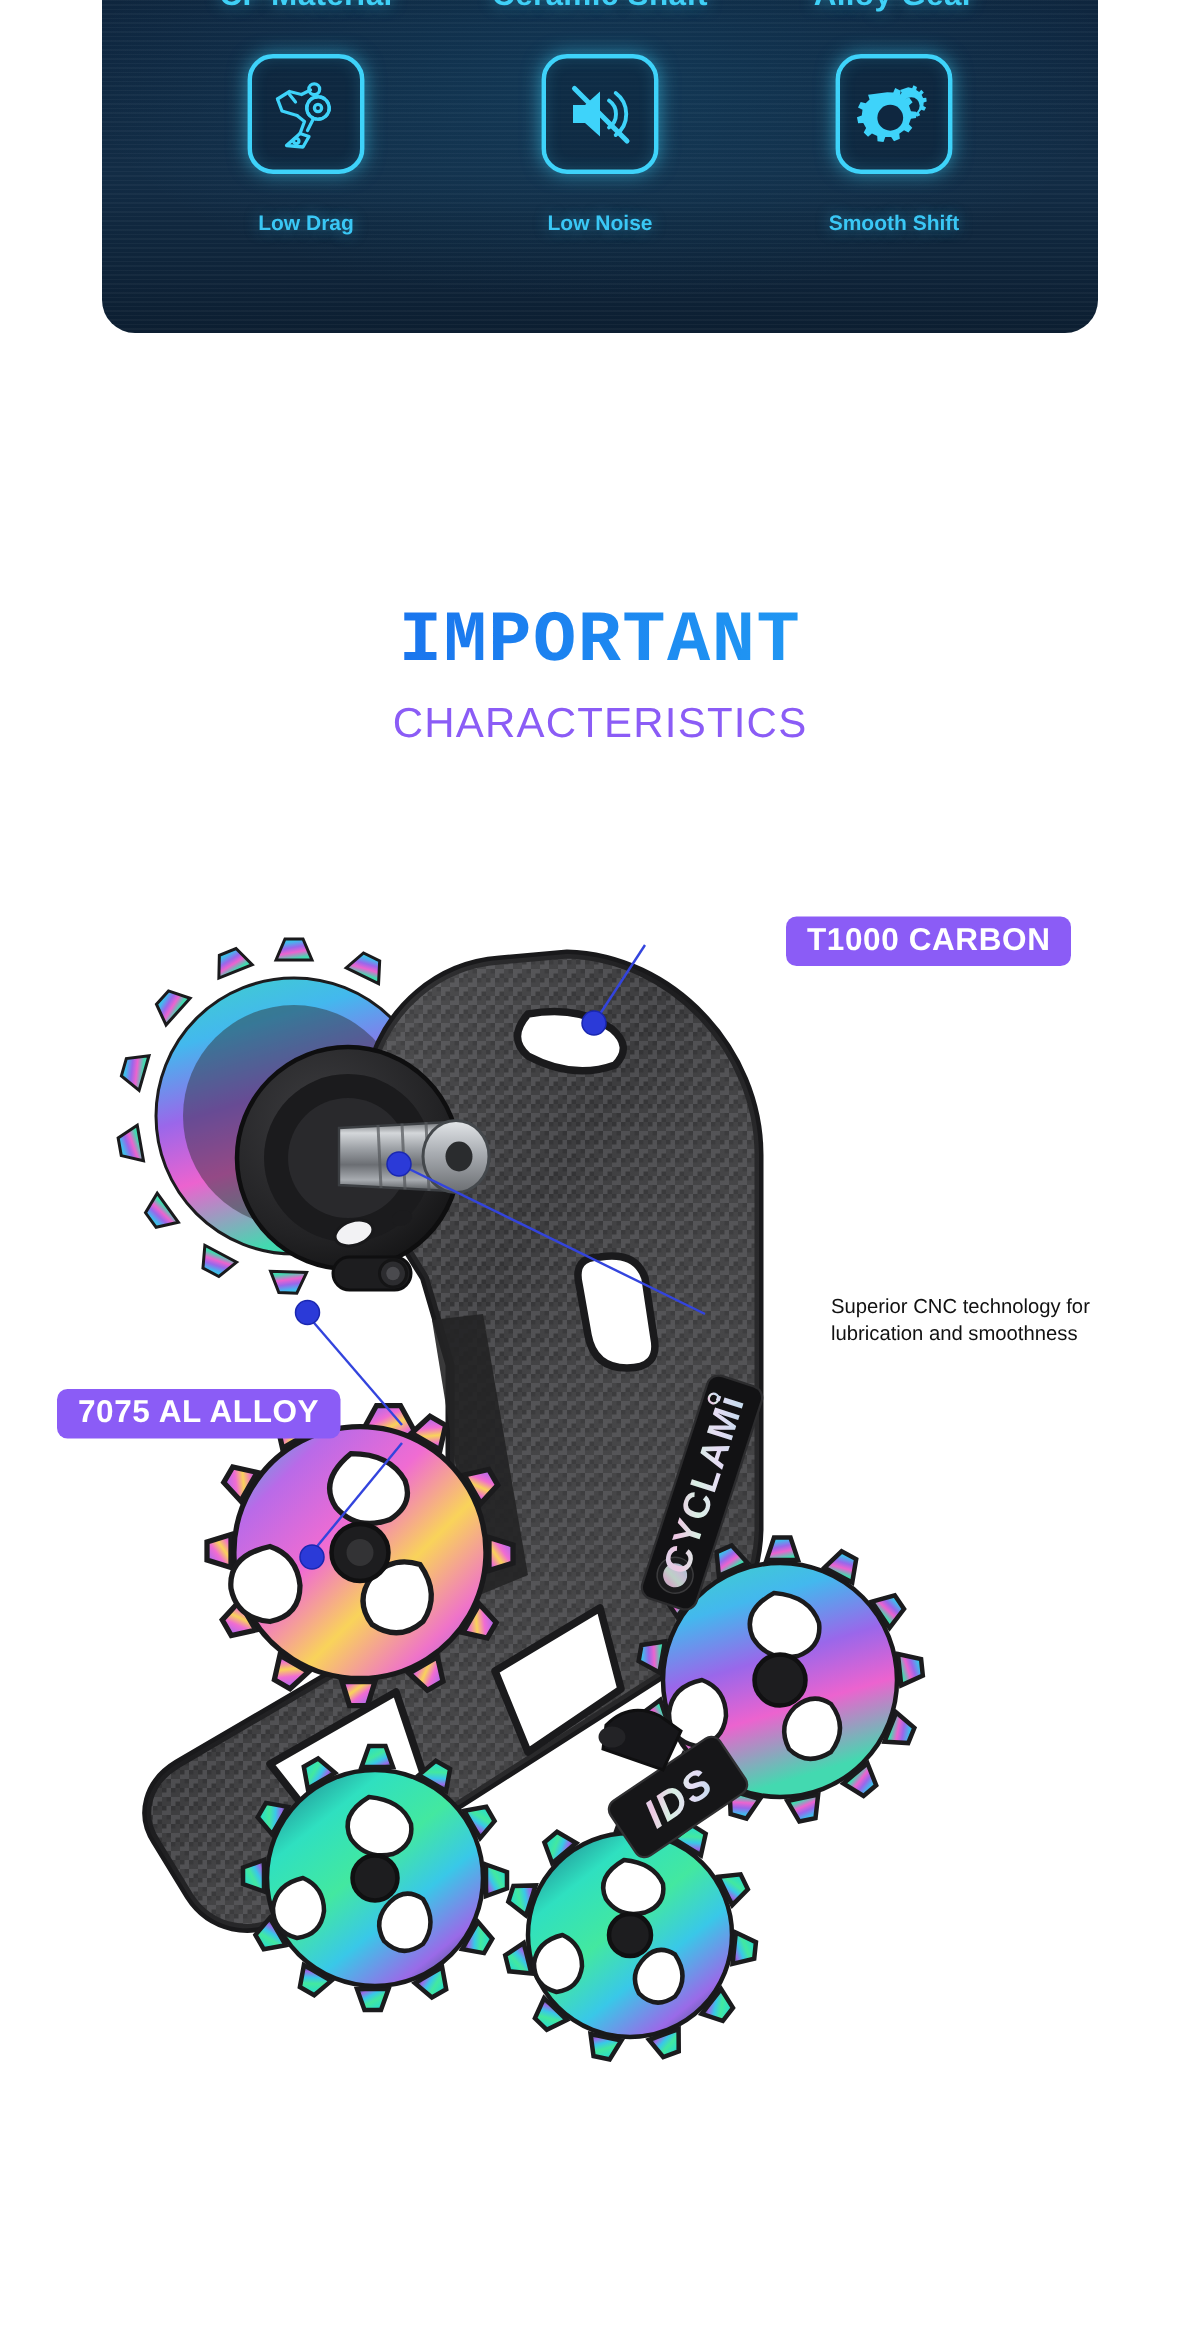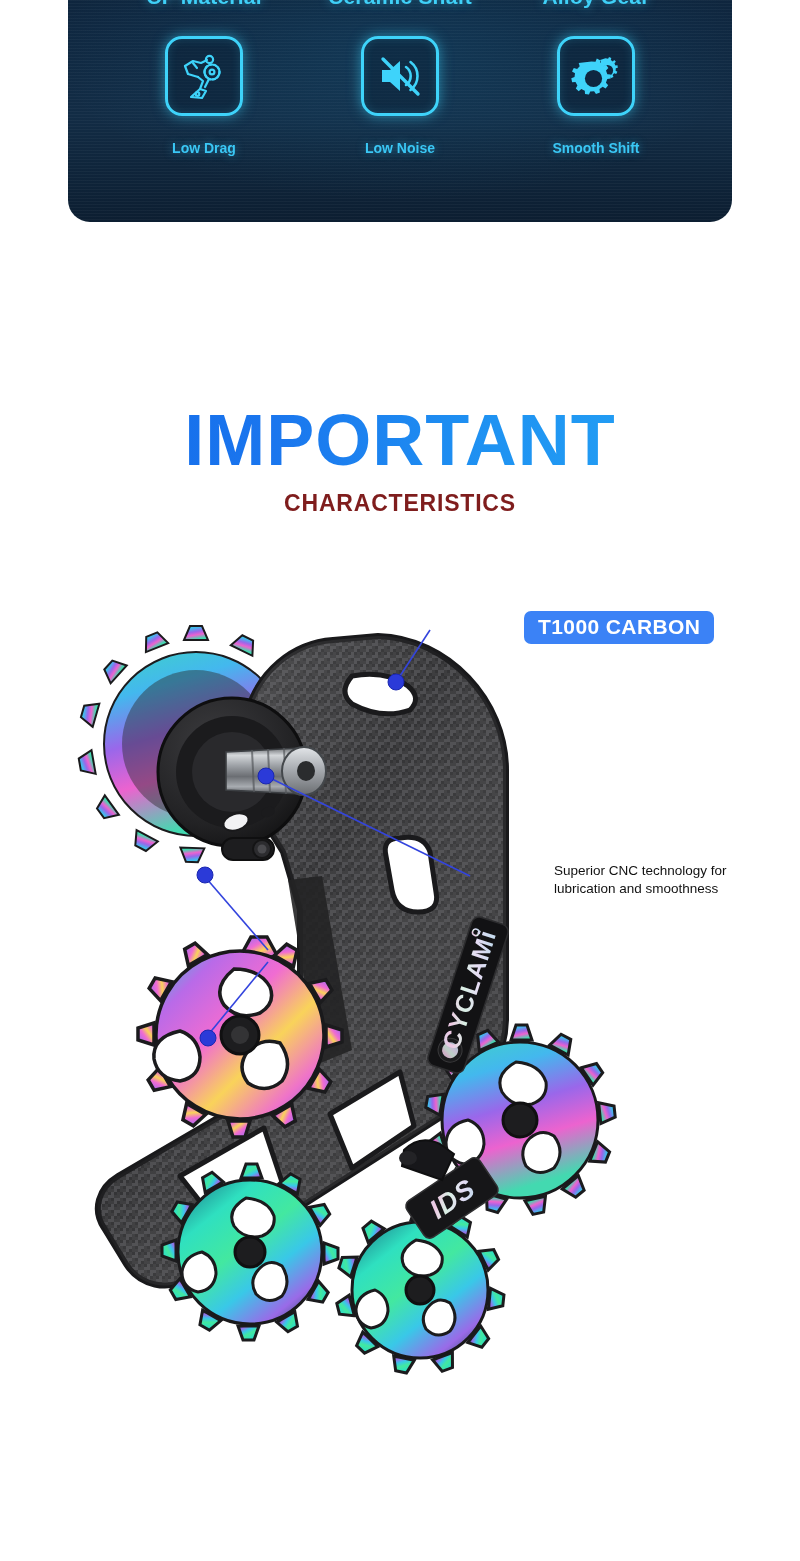--- a/index.html
+++ b/index.html
@@ -93,52 +93,53 @@
   }
 
   
   .headline-wrap {
     position: absolute;
     left: 0; right: 0;
     top: 404px;
     text-align: center;
   }
   .headline {
-    font-size: 72px;
+    font-size: 48px;
     font-weight: bold;
     letter-spacing: 1px;
     line-height: 1;
     background: linear-gradient(90deg, #1266e8 0%, #1a76ee 34%, #1f93f2 62%, #25a9f6 100%);
     -webkit-background-clip: text;
     background-clip: text;
     color: transparent;
+    font-family: Liberation Mono, monospace;
     -webkit-text-fill-color: transparent;
   }
   .subheadline {
     margin-top: 14px;
-    font-size: 23px;
-    font-weight: 700;
-    color: #7f1d1d;
+    font-size: 28px;
+    font-weight: 400;
+    color: #8b5cf6;
     letter-spacing: 0.8px;
   }
 
   
   .stage {
     position: absolute;
     left: 0; top: 580px;
     width: 800px;
     height: 800px;
   }
   .stage svg { display: block; }
 
   
   .callout { position: absolute; }
   .badge {
     display: inline-block;
-    background: #3b82f6;
+    background: #8b5cf6;
     color: #ffffff;
     font-weight: bold;
     border-radius: 7px;
     padding: 5px 14px 6px 14px;
     font-size: 21px;
     letter-spacing: 0.4px;
     white-space: nowrap;
     line-height: 1.05;
   }
   .callout-desc {
@@ -649,13 +650,14 @@
 <div class="callout" id="callout-carbon">
   <div class="badge">T1000 CARBON</div>
 </div>
 
 <div class="callout" id="callout-cnc">
   <div class="callout-desc">Superior CNC technology for
 lubrication and smoothness</div>
 </div>
 
 <div class="callout" id="callout-alloy">
+  <div class="badge">7075 AL ALLOY</div>
 </div>
 
 </body></html>

